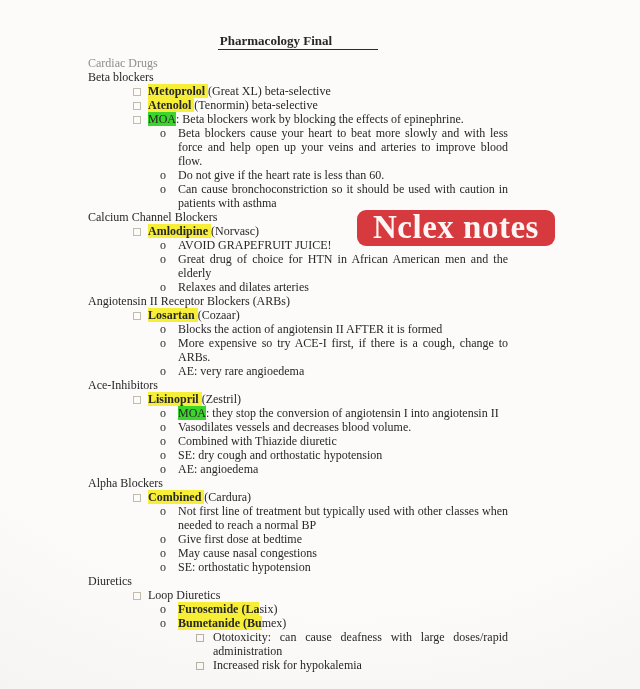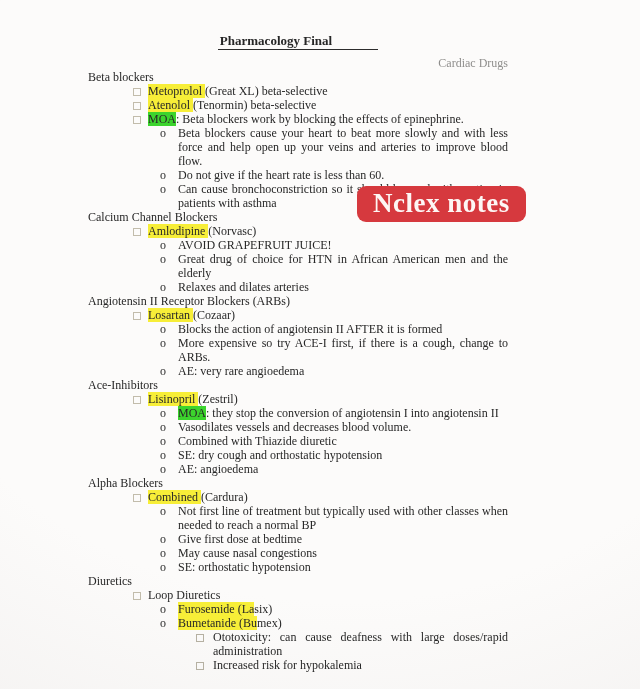--- a/index.html
+++ b/index.html
@@ -16,48 +16,48 @@
   .content { position:absolute; left:88px; top:34px; width:420px; }
   .title-row { text-align:center; height:20px; margin-bottom:2px; }
   .title-wrap {
     display:inline-block;
     font-size:13px; font-weight:bold;
     border-bottom:1.2px solid #2c2c2c;
     padding:0 46px 1px 2px;
     white-space:nowrap;
   }
   .heading { margin:0; }
-  .heading.muted { color:#8f8e8c;text-align:right; }
+  .heading.muted { color:#8f8e8c; }
   .row { position:relative; margin:0; }
   .row.just { text-align:justify; }
   .lvl1 { padding-left:60px; }
   .lvl2 { padding-left:90px; }
   .lvl3 { padding-left:125px; }
   .bullet { position:absolute; }
   .bullet.square {
     width:6px; height:6px;
     border:1px solid #c2bcab;
     background:transparent;
     top:3.5px;
   }
   .lvl1 .bullet.square { left:45px; }
   .lvl3 .bullet.square { left:108px; border-color:#b5b0a2; }
   .bullet.o {
     font-family:"Liberation Serif", serif;
     font-size:12px; color:#2a2a2a;
     top:0; left:72px;
   }
-  .hl-yellow { background:#f7ee38; }
+  .hl-yellow { background:#f7ee38;font-weight:bold; }
   .hl-green  { background:#3cd42d; }
   .badge {
-    position:absolute; left:357px; top:186px;
+    position:absolute; left:357px; top:210px;
     background:#d6393e;
     color:#fdf6f4;
     font-family:"Liberation Serif", serif;
-    font-weight:bold; font-size:27px; line-height:29px;
+    font-weight:bold; font-size:33px; line-height:29px;
     padding:3px 16px 4px 16px;
     border-radius:9px;
     letter-spacing:0.5px;
     white-space:nowrap;
   }
 </style>
 </head>
 <body>
 
 <div class="doc">

